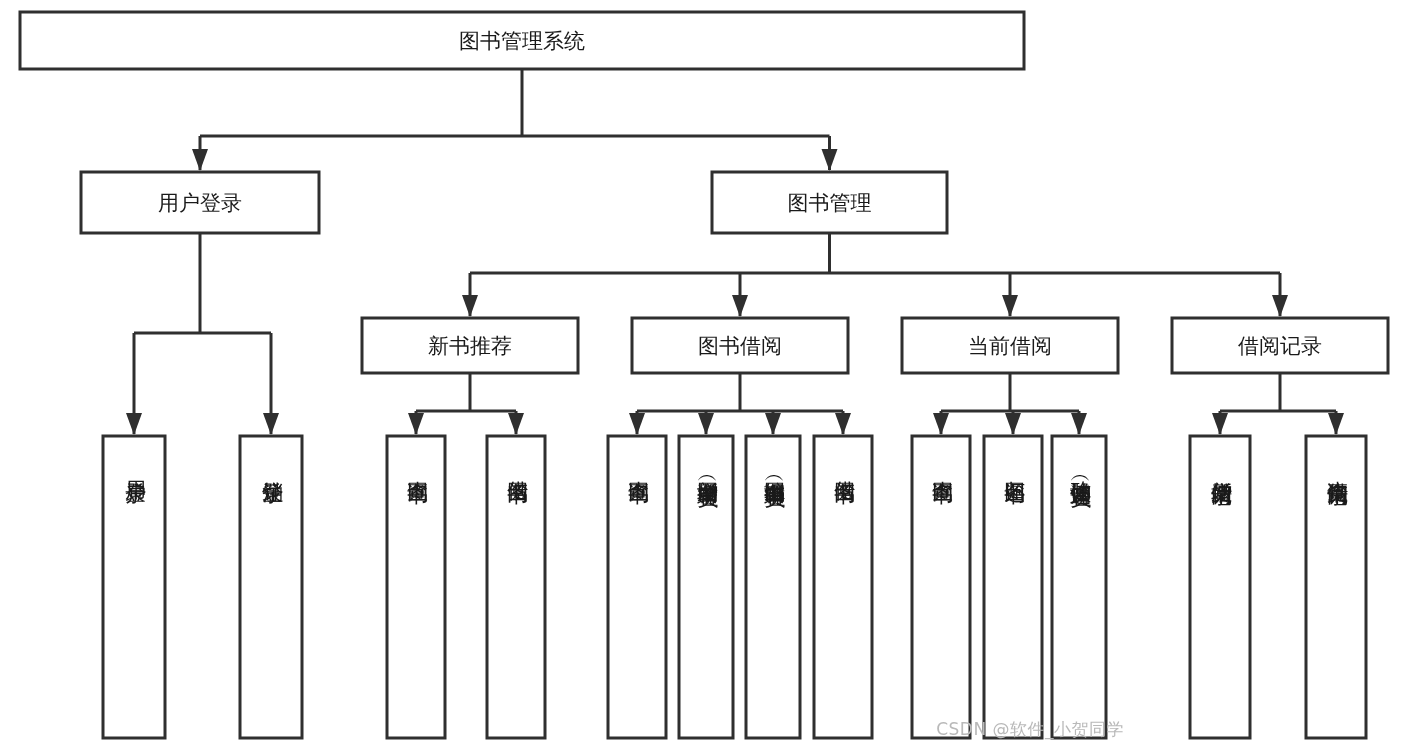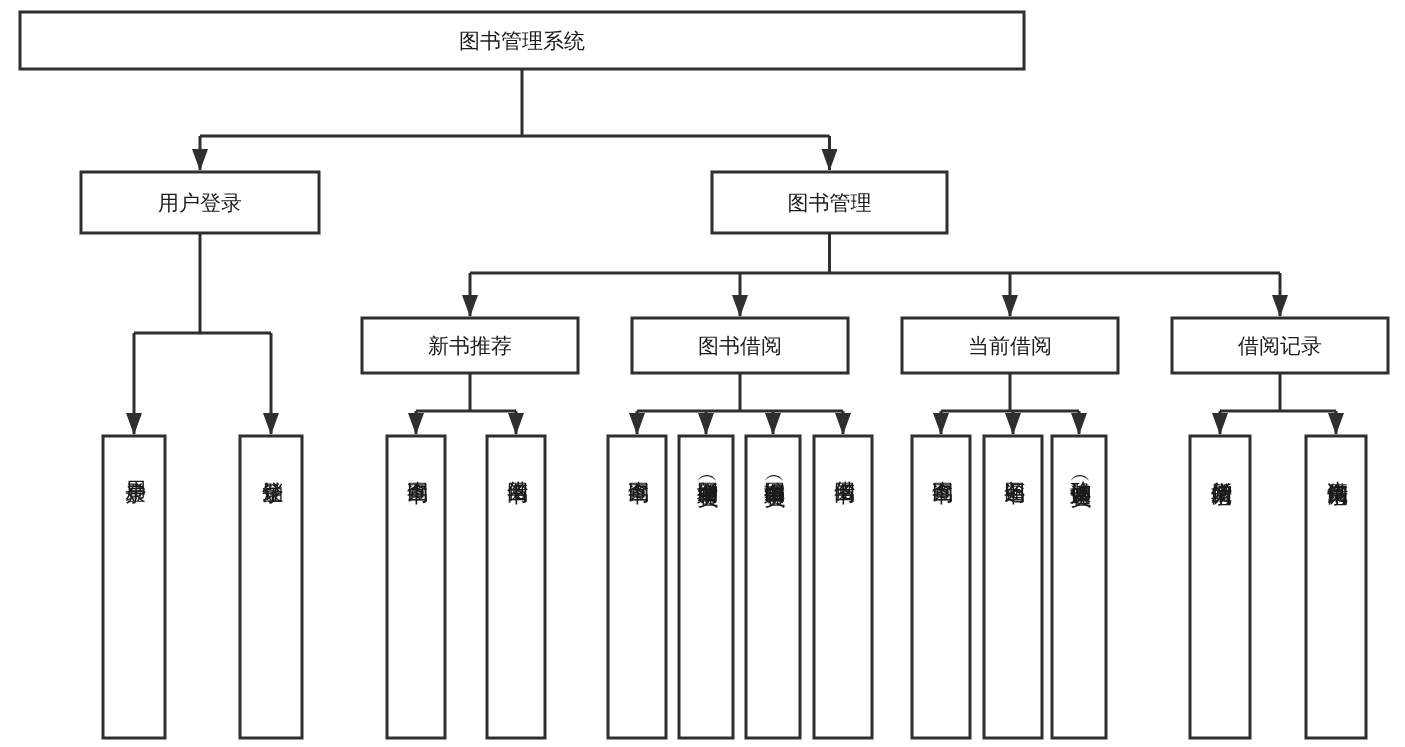--- a/index.html
+++ b/index.html
@@ -175,14 +175,15 @@
       <div class="node-label-v" style="left: 695px; top: 464px; height: 252px;">新增图书（管理员）</div>
       <div class="node-label-v" style="left: 762px; top: 464px; height: 252px;">编辑图书（管理员）</div>
       <div class="node-label-v" style="left: 832px; top: 464px; height: 252px;">借阅图书</div>
       <div class="node-label-v" style="left: 930px; top: 464px; height: 252px;">查询图书</div>
       <div class="node-label-v" style="left: 1002px; top: 464px; height: 252px;">归还图书</div>
       <div class="node-label-v" style="left: 1068px; top: 464px; height: 252px;">确认归还（管理员）</div>
       <div class="node-label-v" style="left: 1209px; top: 464px; height: 252px;">新增借阅记录</div>
       <div class="node-label-v" style="left: 1325px; top: 464px; height: 252px;">查询借阅记录</div>
     </div>
 
+  <div class="watermark">CSDN @软件_小贺同学</div>
 
 </div>
 
 </body></html>

